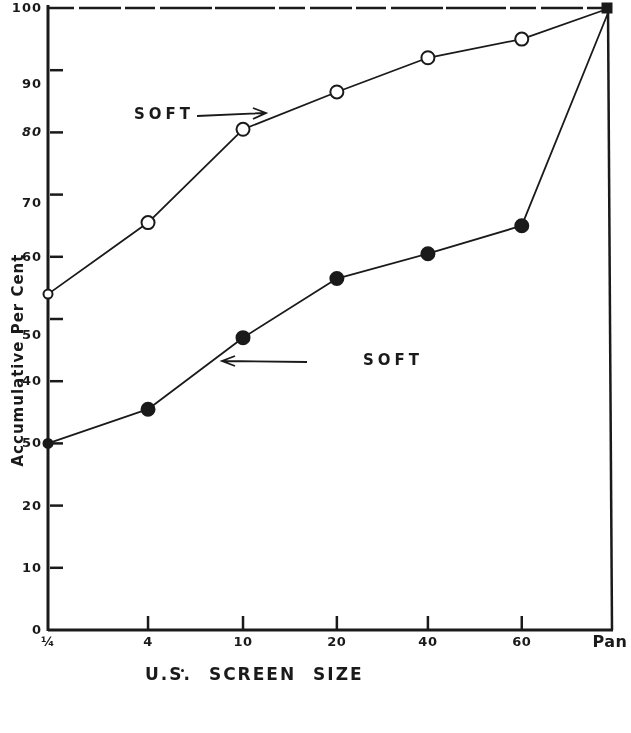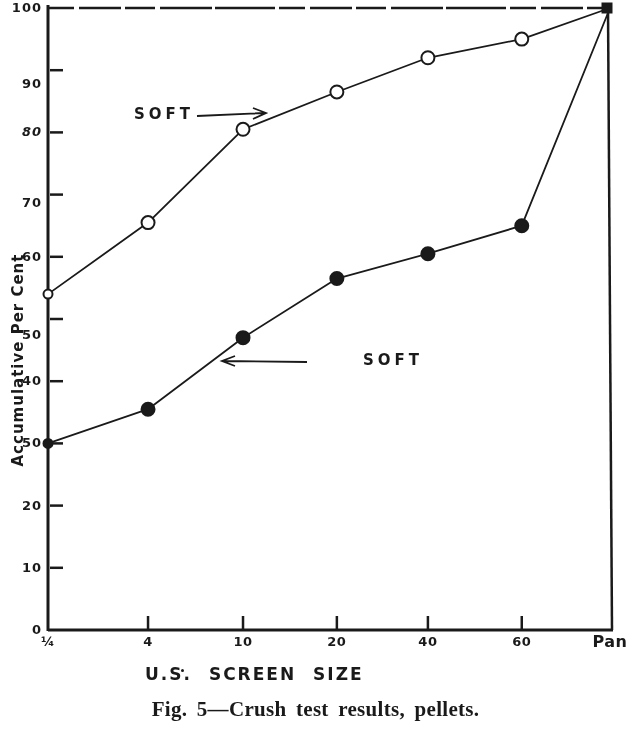--- a/index.html
+++ b/index.html
@@ -119,16 +119,15 @@
     </div>
 
   <div class="series-label hard">SOFT</div>
 
   <div class="series-label soft">SOFT</div>
 
   <div class="y-axis-title">Accumulative Per Cent</div>
 
   <div class="x-axis-title">U.S. SCREEN SIZE</div>
 
-  <div class="figure-caption">Fig. 5—Crush test results, pellets.</div>
 
   <div class="speck"></div>
 </div>
 
 </body></html>

